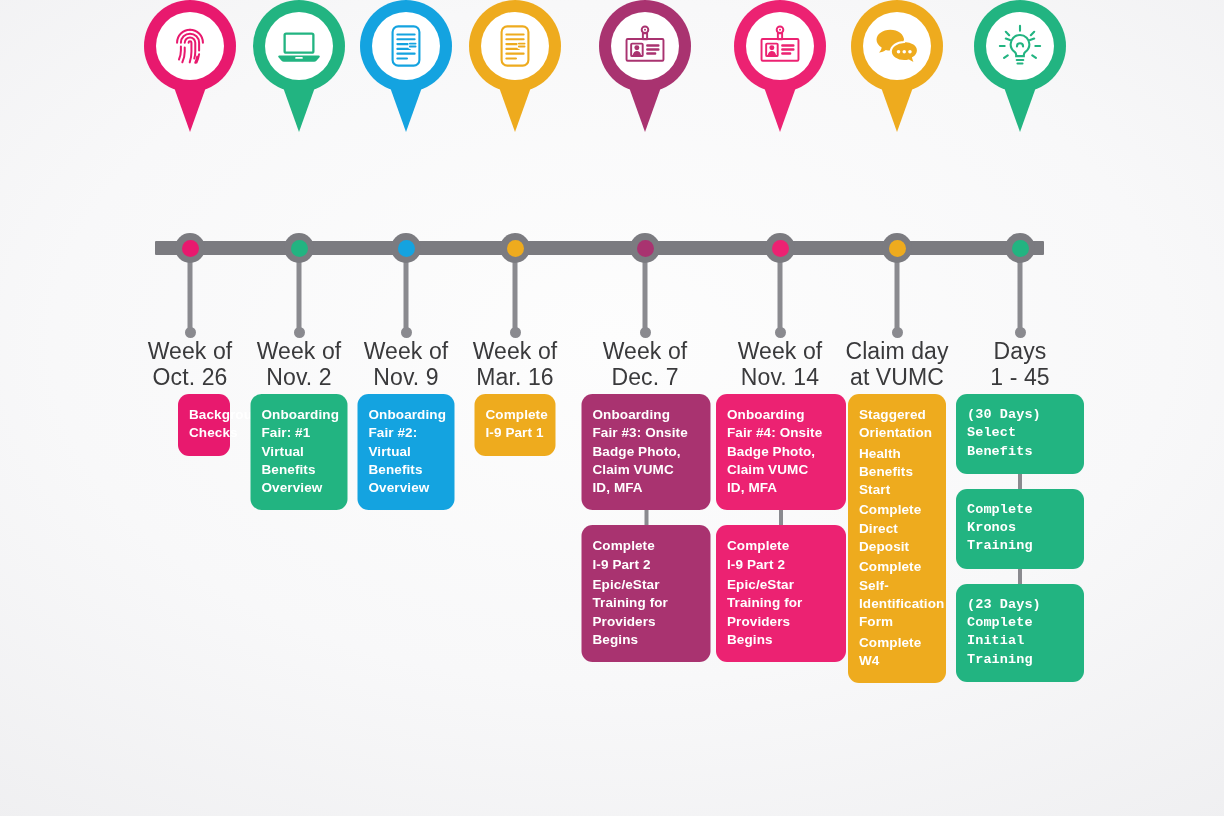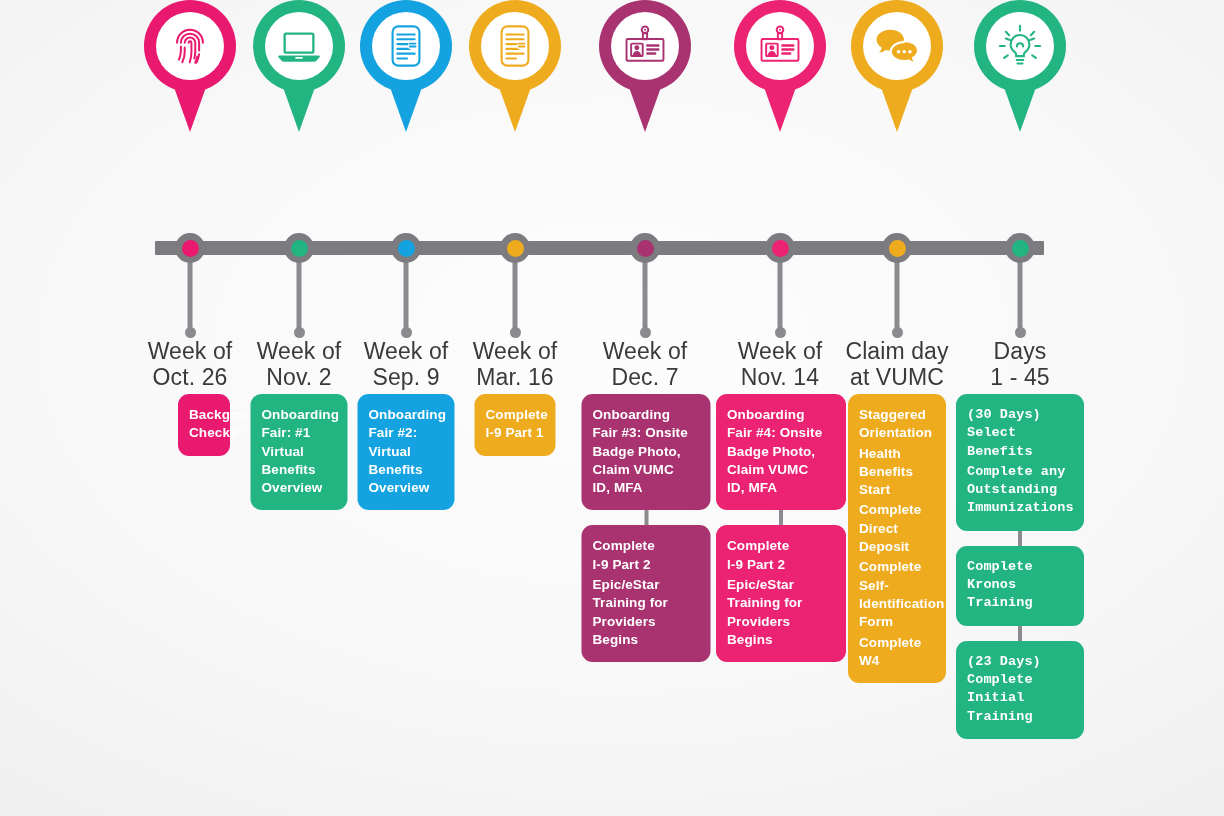--- a/index.html
+++ b/index.html
@@ -264,21 +264,21 @@
       </svg>
             </div>
      </div>
         </div>
         <div class="node">
           <i style="background:#14a3e0"></i>
         </div>
         <div class="drop"></div>
         <div class="date">
           <div>Week of</div>
-          <div>Sep. 9</div>
+          <div>Nov. 9</div>
         </div>
         <div class="cards">
           <div class="card" style="background: rgb(20, 163, 224);">
             <p style="white-space: pre-line;">Onboarding
 Fair #2:
 Virtual
 Benefits
 Overview</p>
           </div>
         </div>
@@ -457,23 +457,20 @@
         <div class="drop"></div>
         <div class="date">
           <div>Days</div>
           <div>1 - 45</div>
         </div>
         <div class="cards">
           <div class="card" style="background: rgb(34, 180, 129);">
             <p style="white-space: pre-line;">(30 Days)
 Select
 Benefits</p>
-            <p class="gap" style="white-space: pre-line;">Complete any
-Outstanding
-Immunizations</p>
           </div>
           <div class="link"></div>
           <div class="card" style="background: rgb(34, 180, 129);">
             <p style="white-space: pre-line;">Complete
 Kronos Training</p>
           </div>
           <div class="link"></div>
           <div class="card" style="background: rgb(34, 180, 129);">
             <p style="white-space: pre-line;">(23 Days)
 Complete

